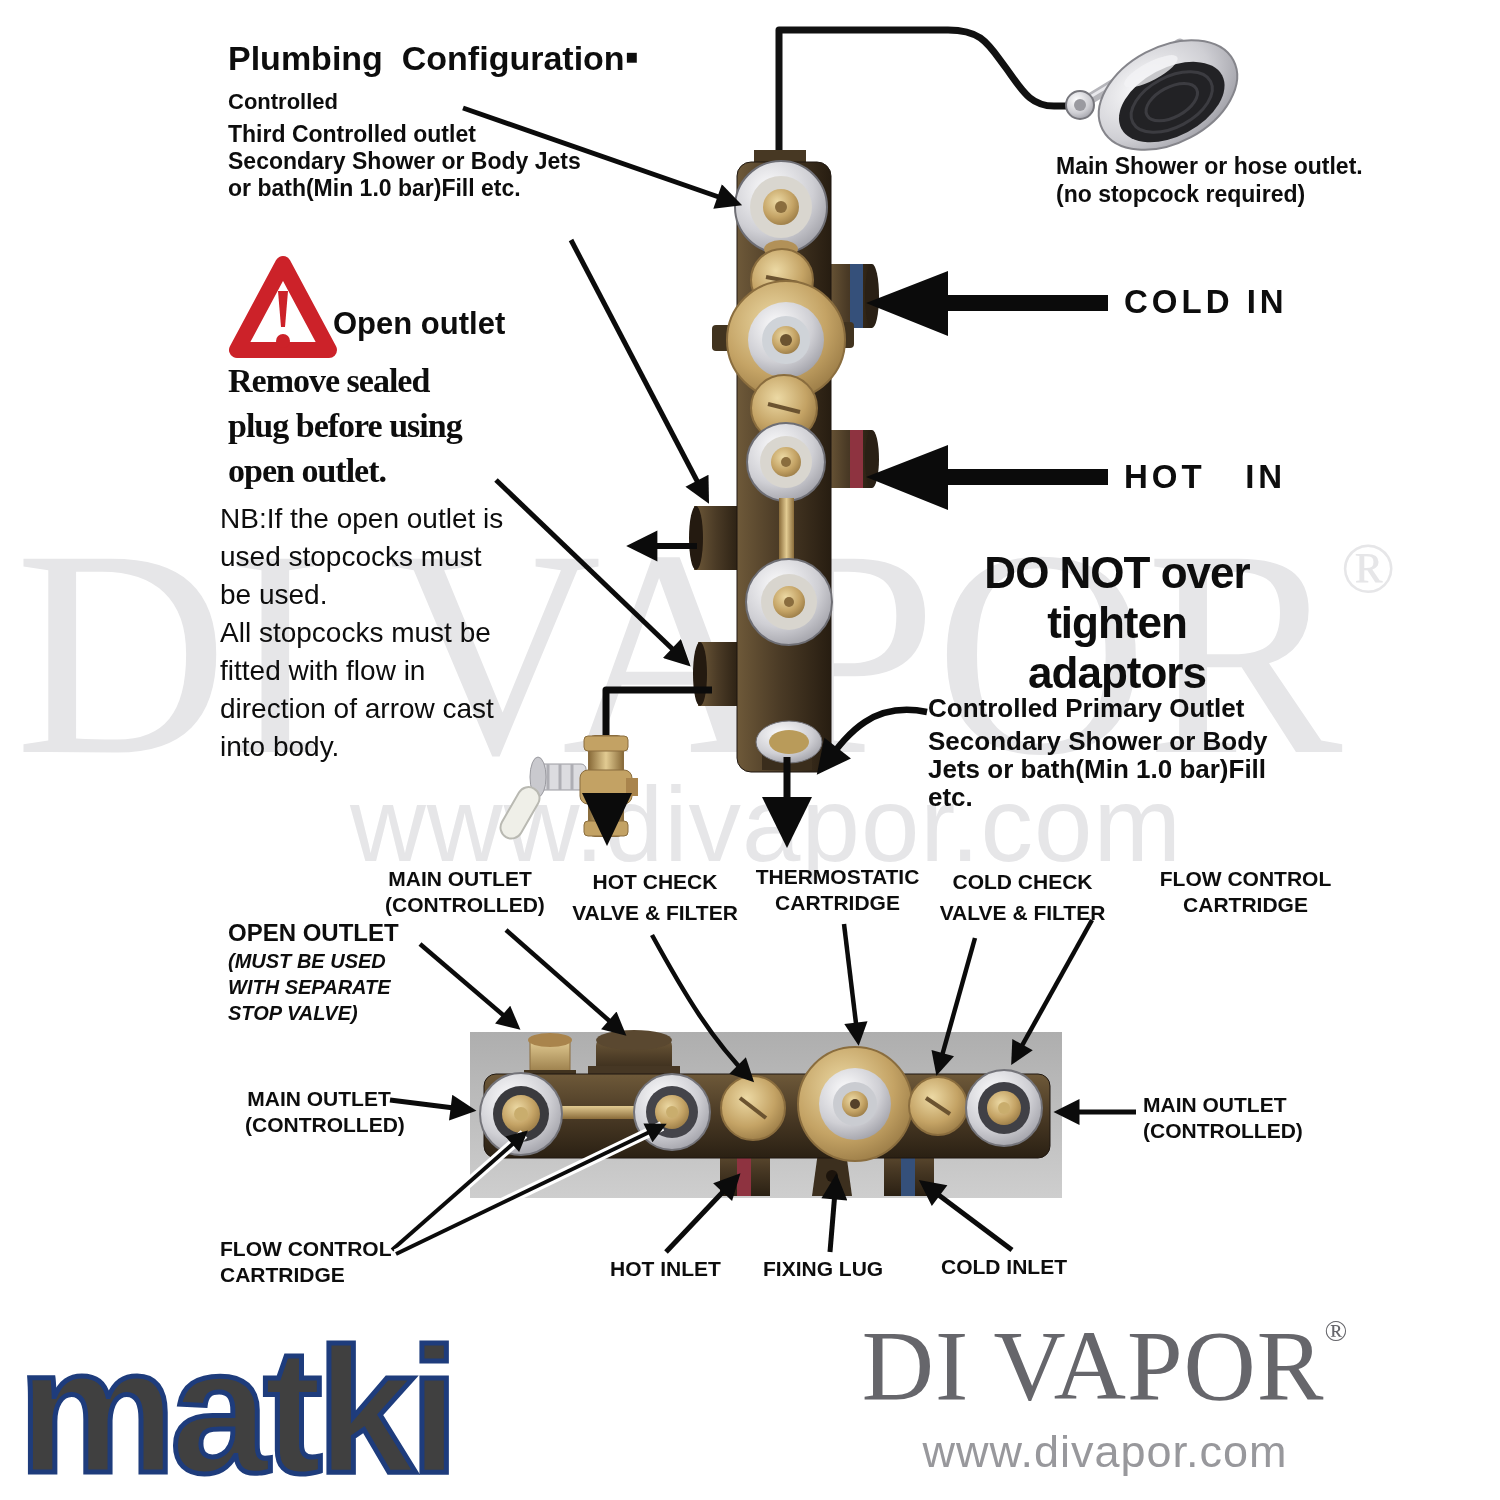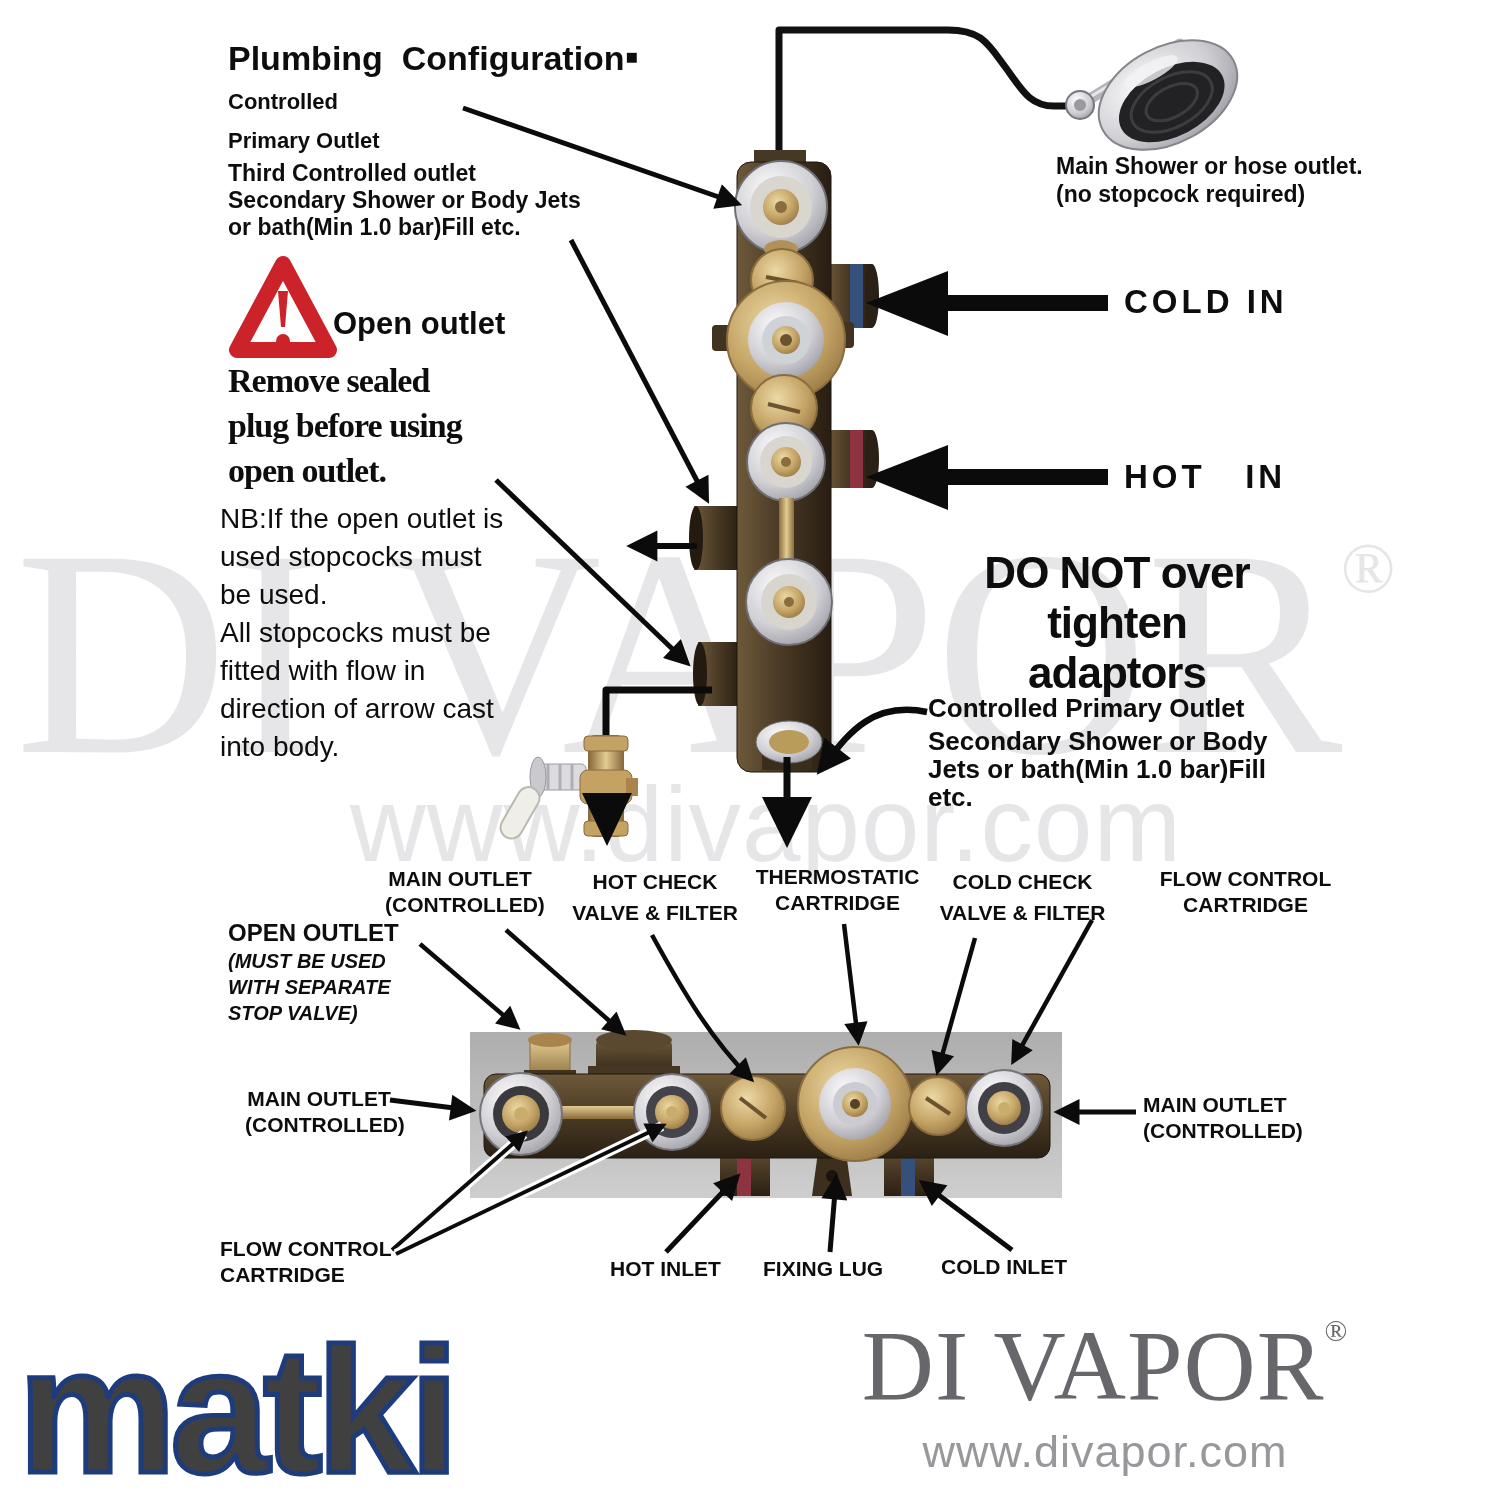--- a/index.html
+++ b/index.html
@@ -271,21 +271,20 @@
     <path d="M396,1254 L662,1126" stroke="#ffffff" stroke-width="10" fill="none"></path>
     <path d="M396,1254 L662,1126" stroke="#0b0b0b" stroke-width="4" fill="none" marker-end="url(#ah)"></path>
     <path d="M666,1252 L736,1178" stroke="#0b0b0b" stroke-width="5" fill="none" marker-end="url(#ah)"></path>
     <path d="M830,1252 L836,1180" stroke="#0b0b0b" stroke-width="5" fill="none" marker-end="url(#ah)"></path>
     <path d="M1012,1250 L924,1184" stroke="#0b0b0b" stroke-width="5" fill="none" marker-end="url(#ah)"></path>
   </svg>
 
   <div class="abs z2" style="left:228px;top:36px;">
     <div class="sz34 b pre"><span>Plumbing  Configuration</span><span style="font-size:40px;">▪</span></div>
     <div class="sz27 b">Controlled</div>
-    <div class="sz27 b">Primary Outlet</div>
     <div class="sz23 b" style="margin-top:4px;">Third Controlled outlet</div>
     <div class="sz23 b">Secondary Shower or Body Jets</div>
     <div class="sz23 b">or bath(Min 1.0 bar)Fill etc.</div>
   </div>
 
   <div class="abs z2 openlbl b" style="left:333px;top:306px;">Open outlet</div>
 
   <div class="abs z2 heading3 cond" style="left:228px;top:358px;">
     <div>Remove sealed</div>
     <div>plug before using</div>

